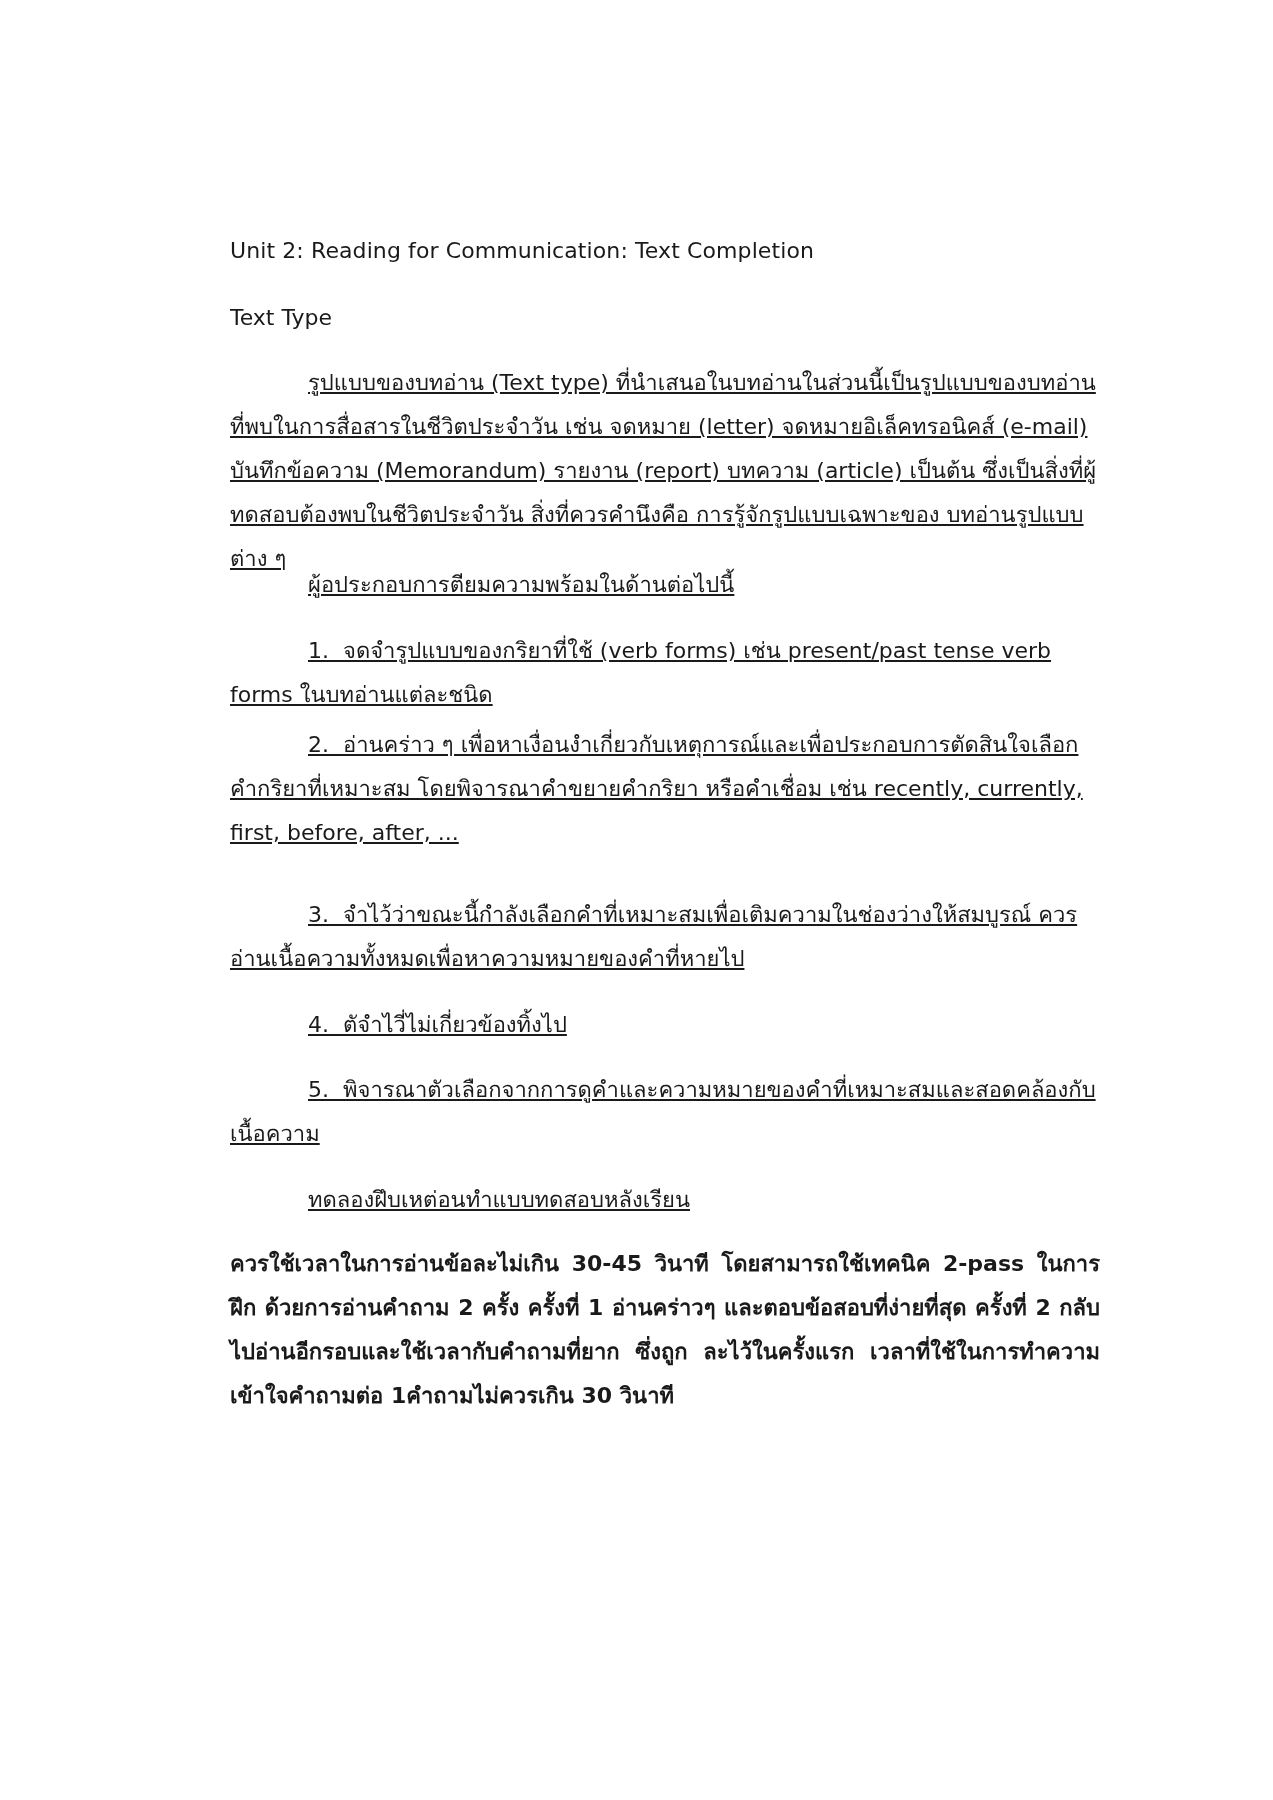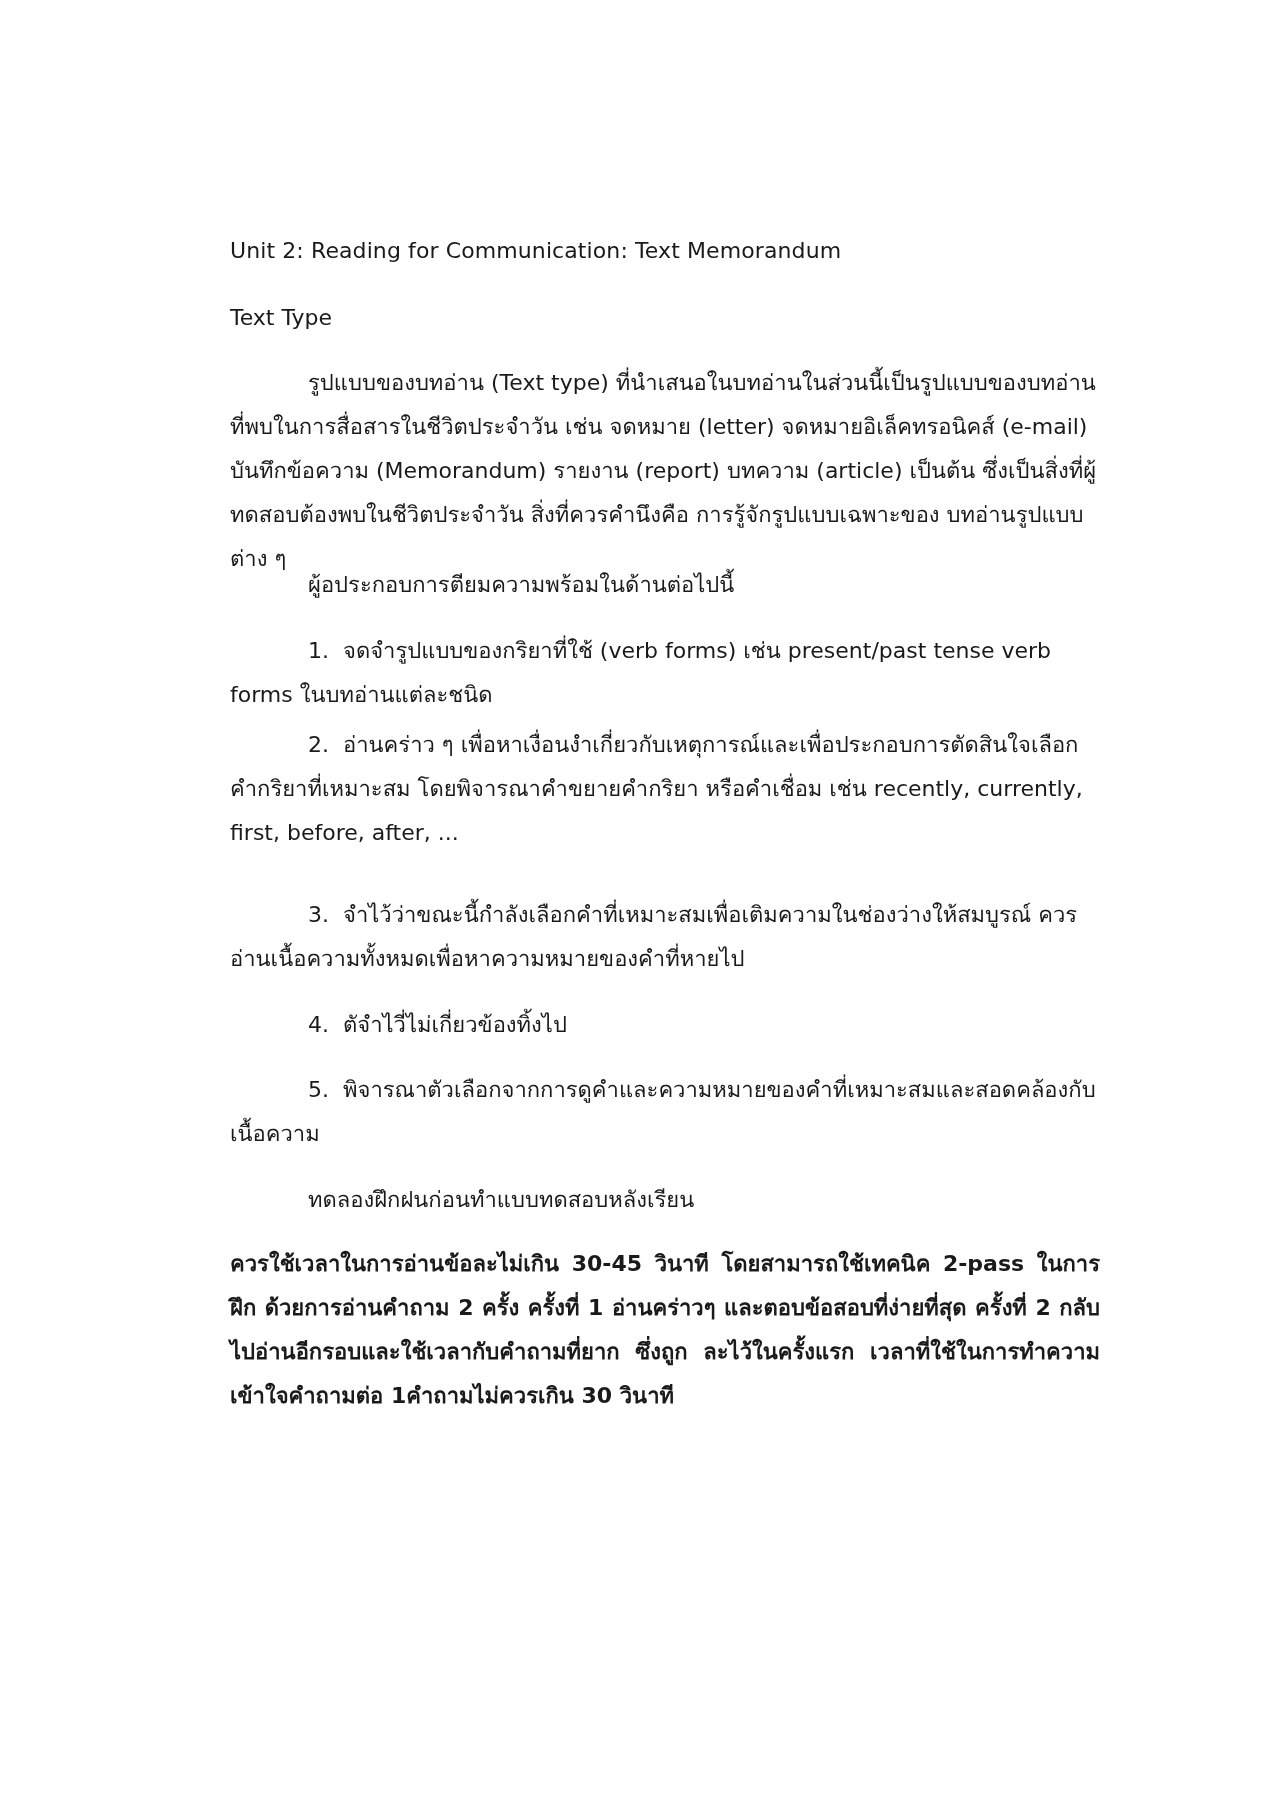--- a/index.html
+++ b/index.html
@@ -41,20 +41,21 @@
       position: absolute;
       left: 0;
       width: 870px;
       font-size: 22px;
       line-height: 44px;
       text-align: left;
       margin: 0;
     }
     .indent {
       text-indent: 78px;
+      text-decoration: underline;
     }
     .justify {
       text-align: justify;
       text-align-last: left;
       font-weight: bold;
     }
     #intro { top: 361px; }
     #prep { top: 563px; }
     #item-1 { top: 629px; }
     #item-2 { top: 723px; }
@@ -62,35 +63,35 @@
     #item-4 { top: 1003px; }
     #item-5 { top: 1068px; }
     #practice { top: 1178px; }
     #advice { top: 1242px; }
   </style>
 </head>
 <body>
 
 <div class="page">
 
-  <div class="unit-title">Unit 2:  Reading for Communication: Text Memorandum</div>
+  <div class="unit-title">Unit 2:  Reading for Communication: Text Completion</div>
 
   <div class="section-title">Text Type</div>
 
   <p class="para indent" id="intro">รูปแบบของบทอ่าน (Text type) ที่นำเสนอในบทอ่านในส่วนนี้เป็นรูปแบบของบทอ่านที่พบในการสื่อสารในชีวิตประจำวัน เช่น จดหมาย (letter)  จดหมายอิเล็คทรอนิคส์ (e-mail) บันทึกข้อความ (Memorandum) รายงาน (report) บทความ (article) เป็นต้น  ซึ่งเป็นสิ่งที่ผู้ทดสอบต้องพบในชีวิตประจำวัน สิ่งที่ควรคำนึงคือ การรู้จักรูปแบบเฉพาะของ บทอ่านรูปแบบต่าง ๆ</p>
 
   <p class="para indent" id="prep">ผู้อประกอบการตียมความพร้อมในด้านต่อไปนี้</p>
 
   <p class="para indent" id="item-1"><span>1.</span>&nbsp;&nbsp;<span>จดจำรูปแบบของกริยาที่ใช้ (verb forms) เช่น present/past tense verb forms ในบทอ่านแต่ละชนิด</span></p>
 
   <p class="para indent" id="item-2"><span>2.</span>&nbsp;&nbsp;<span>อ่านคร่าว ๆ เพื่อหาเงื่อนงำเกี่ยวกับเหตุการณ์และเพื่อประกอบการตัดสินใจเลือกคำกริยาที่เหมาะสม โดยพิจารณาคำขยายคำกริยา หรือคำเชื่อม เช่น recently, currently, first, before, after, ...</span></p>
 
   <p class="para indent" id="item-3"><span>3.</span>&nbsp;&nbsp;<span>จำไว้ว่าขณะนี้กำลังเลือกคำที่เหมาะสมเพื่อเติมความในช่องว่างให้สมบูรณ์ ควรอ่านเนื้อความทั้งหมดเพื่อหาความหมายของคำที่หายไป</span></p>
 
   <p class="para indent" id="item-4"><span>4.</span>&nbsp;&nbsp;<span>ตัจำไวี่ไม่เกี่ยวข้องทิ้งไป</span></p>
 
   <p class="para indent" id="item-5"><span>5.</span>&nbsp;&nbsp;<span>พิจารณาตัวเลือกจากการดูคำและความหมายของคำที่เหมาะสมและสอดคล้องกับเนื้อความ</span></p>
 
-  <p class="para indent" id="practice">ทดลองฝึกฝนก่อนทำแบบทดสอบหลังเรียน</p>
+  <p class="para indent" id="practice">ทดลองฝึบเหต่อนทำแบบทดสอบหลังเรียน</p>
 
   <p class="para justify" id="advice">ควรใช้เวลาในการอ่านข้อละไม่เกิน 30-45 วินาที โดยสามารถใช้เทคนิค  2-pass ในการฝึก ด้วยการอ่านคำถาม  2  ครั้ง ครั้งที่  1  อ่านคร่าวๆ และตอบข้อสอบที่ง่ายที่สุด ครั้งที่  2  กลับไปอ่านอีกรอบและใช้เวลากับคำถามที่ยาก  ซึ่งถูก ละไว้ในครั้งแรก   เวลาที่ใช้ในการทำความเข้าใจคำถามต่อ   1คำถามไม่ควรเกิน 30 วินาที</p>
 
 </div>
 
 </body></html>

